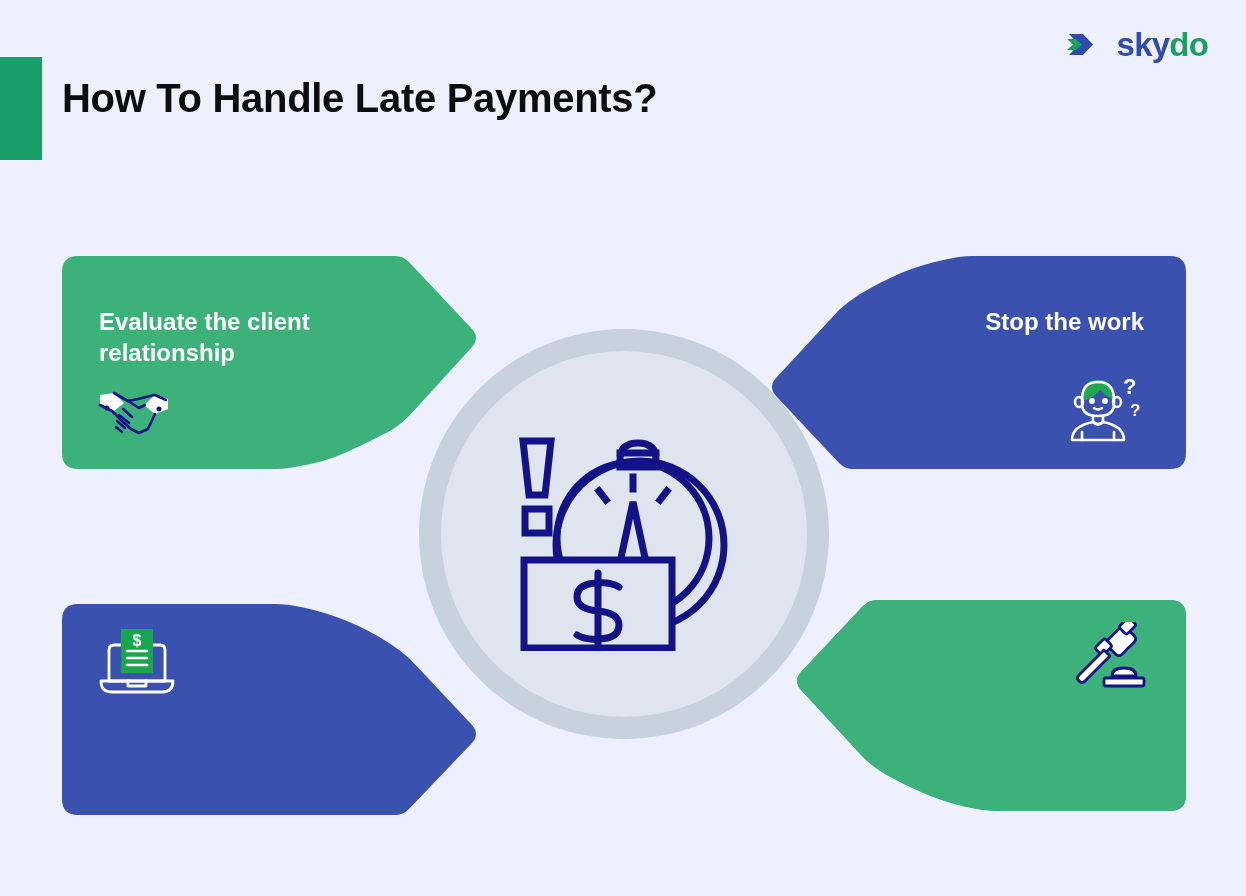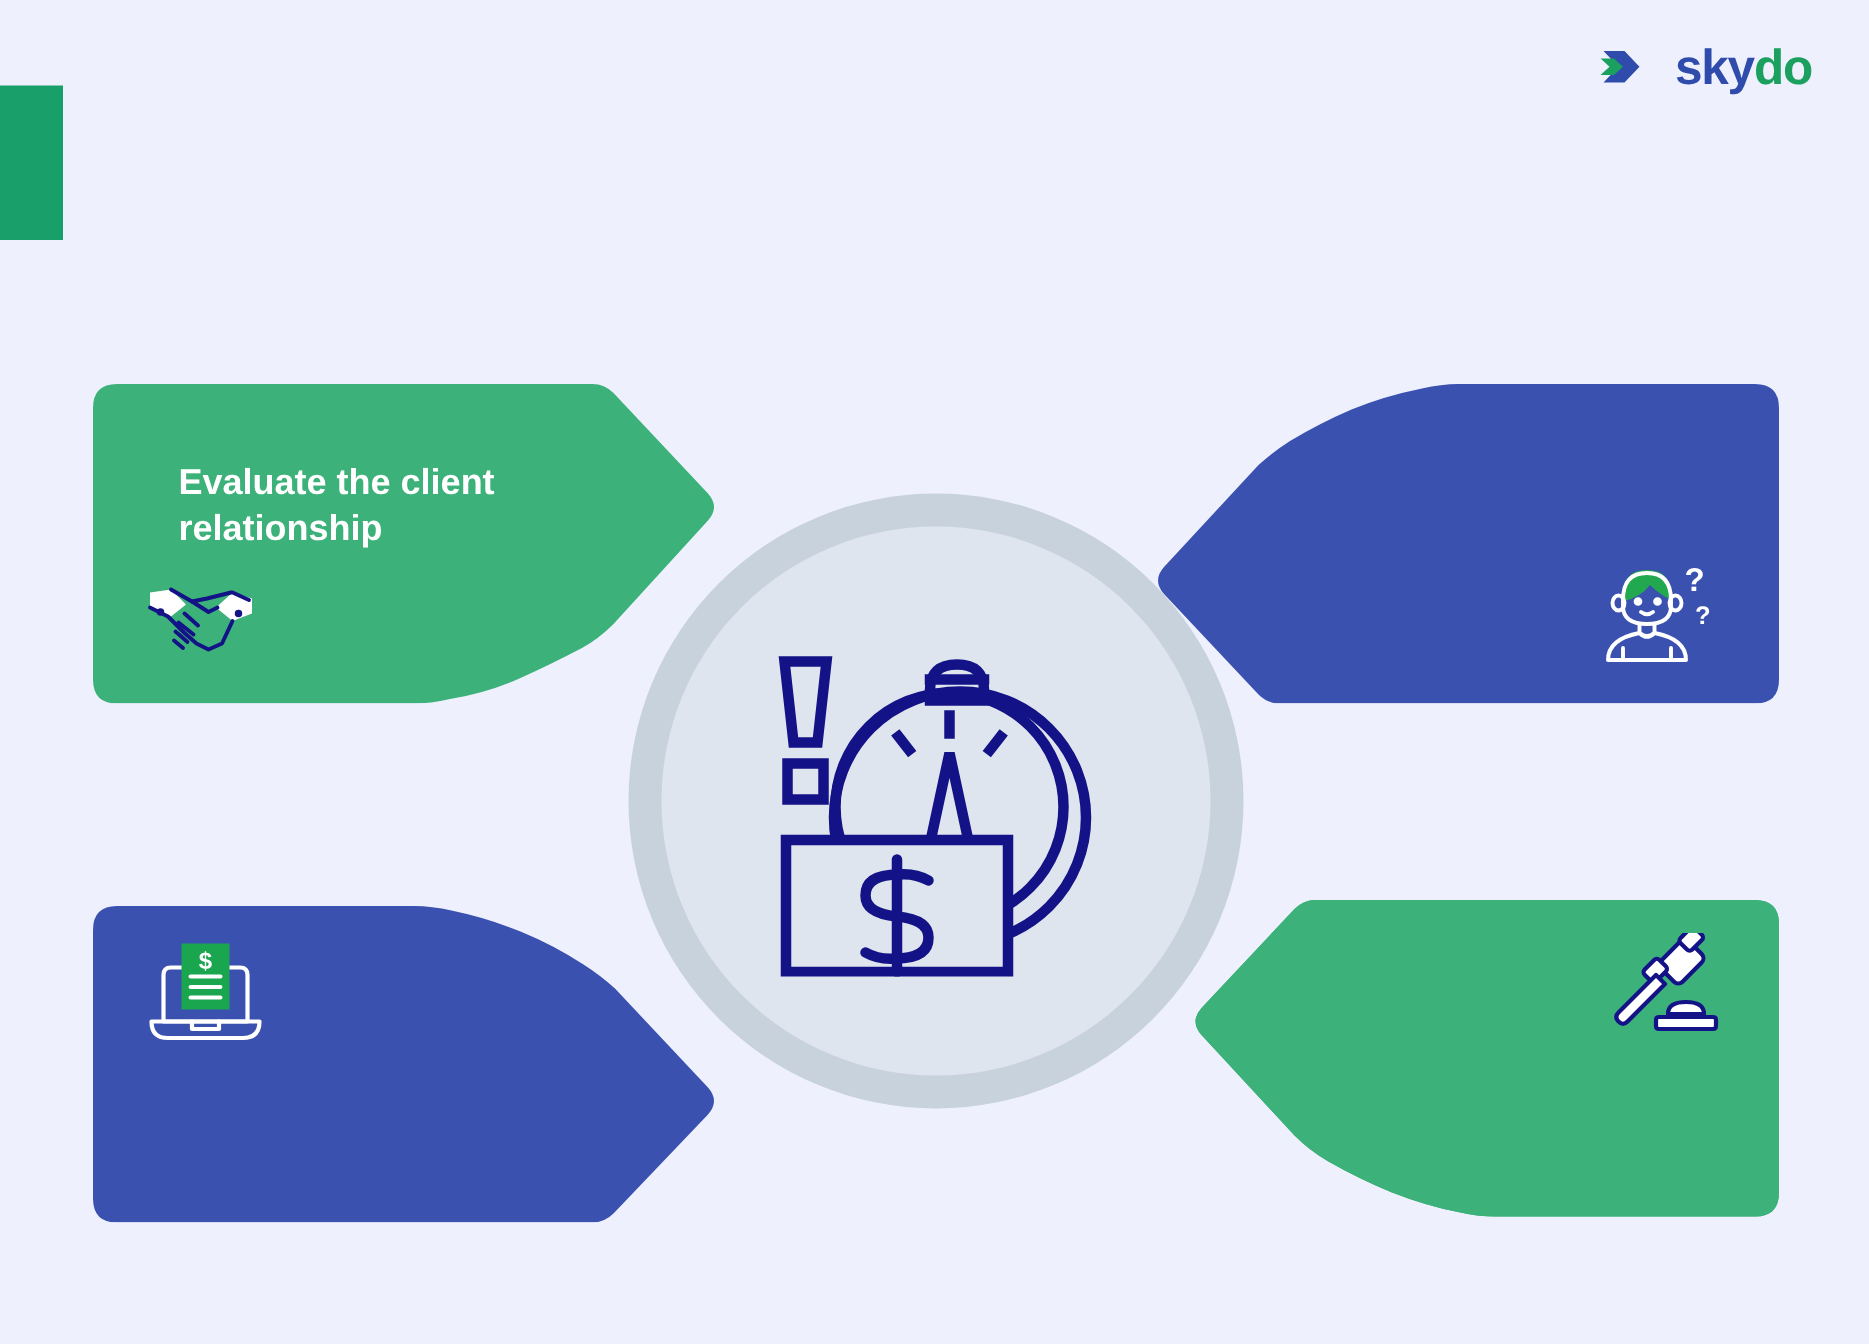--- a/index.html
+++ b/index.html
@@ -85,21 +85,21 @@
     font-weight: bold;
     color: #ffffff;
     line-height: 1.3;
   }
   .card-icon {
     position: absolute;
   }
 
   
   #card-evaluate { left: 62px; top: 256px; width: 416px; height: 213px; }
-  #card-evaluate .card-title { left: 37px; top: 50px; width: 290px; margin-left: 20px; }
+  #card-evaluate .card-title { left: 37px; top: 50px; width: 290px; }
   #card-evaluate .card-icon  { left: 36px; top: 133px; width: 72px; height: 50px; }
 
   
   #card-stop { left: 762px; top: 256px; width: 424px; height: 213px; }
   #card-stop .card-title { right: 42px; top: 50px; text-align: right; }
   #card-stop .card-icon  { right: 38px; top: 118px; width: 80px; height: 68px; }
 
   
   #card-resend { left: 62px; top: 604px; width: 424px; height: 211px; }
   #card-resend .card-title { left: 37px; top: 122px; }
@@ -140,20 +140,21 @@
     width: 234px;
     height: 234px;
   }
 </style>
 </head>
 <body>
 
 <div id="canvas">
 
   <div id="title-accent-bar"></div>
+  <div id="page-title">How To Handle Late Payments?</div>
 
   <div id="brand-logo">
     <svg class="logo-mark" viewBox="0 0 30 30">
       <path d="M3 4 L17 4 L27 14.5 L17 25 L3 25 L13 14.5 Z" fill="#2f4bab"></path>
       <path d="M1 9 L10 9 L16 14.5 L10 20 L1 20 L7 14.5 Z" fill="#1ba05f"></path>
     </svg>
     <div class="logo-text"><span class="sky">sky</span><span class="do">do</span></div>
   </div>
 
   <div class="card" id="card-evaluate">
@@ -179,20 +180,21 @@
         </g>
       </svg>
     </div>
   </div>
 
   <div class="card" id="card-stop">
     <svg class="card-shape" viewBox="0 0 424 213" preserveAspectRatio="none">
       <path d="M408 0 H210 Q199 0 186 3 Q161 8 139 17 Q118 26 98 38 Q87 45 77 54 L14 122 Q6 131 14 140 L77 207 Q83 213 91 213 H408 Q424 213 424 197 V16 Q424 0 408 0 Z" fill="#3a51b0"></path>
     </svg>
     <div class="card-content">
+      <div class="card-title">Stop the work</div>
       <svg class="card-icon" viewBox="0 0 80 68">
         <path d="M14 23 Q14 6 30 6 Q46 6 46 23 L46 26 Q38 22 32 16 Q26 24 14 27 Z" fill="#22a84f"></path>
         <g fill="none" stroke="#ffffff" stroke-width="2.6" stroke-linecap="round" stroke-linejoin="round">
           <path d="M14 26 Q14 8 30 8 Q46 8 46 26 L46 30 Q46 42 30 42 Q14 42 14 30 Z"></path>
           <ellipse cx="11" cy="28" rx="4" ry="5"></ellipse>
           <ellipse cx="49" cy="28" rx="4" ry="5"></ellipse>
           <path d="M25 42 L25 48 Q30 52 35 48 L35 42"></path>
           <path d="M4 66 Q4 52 25 48 Q30 53 35 48 Q56 52 56 66 Z"></path>
           <path d="M14 66 L14 58"></path>
           <path d="M46 66 L46 58"></path>

